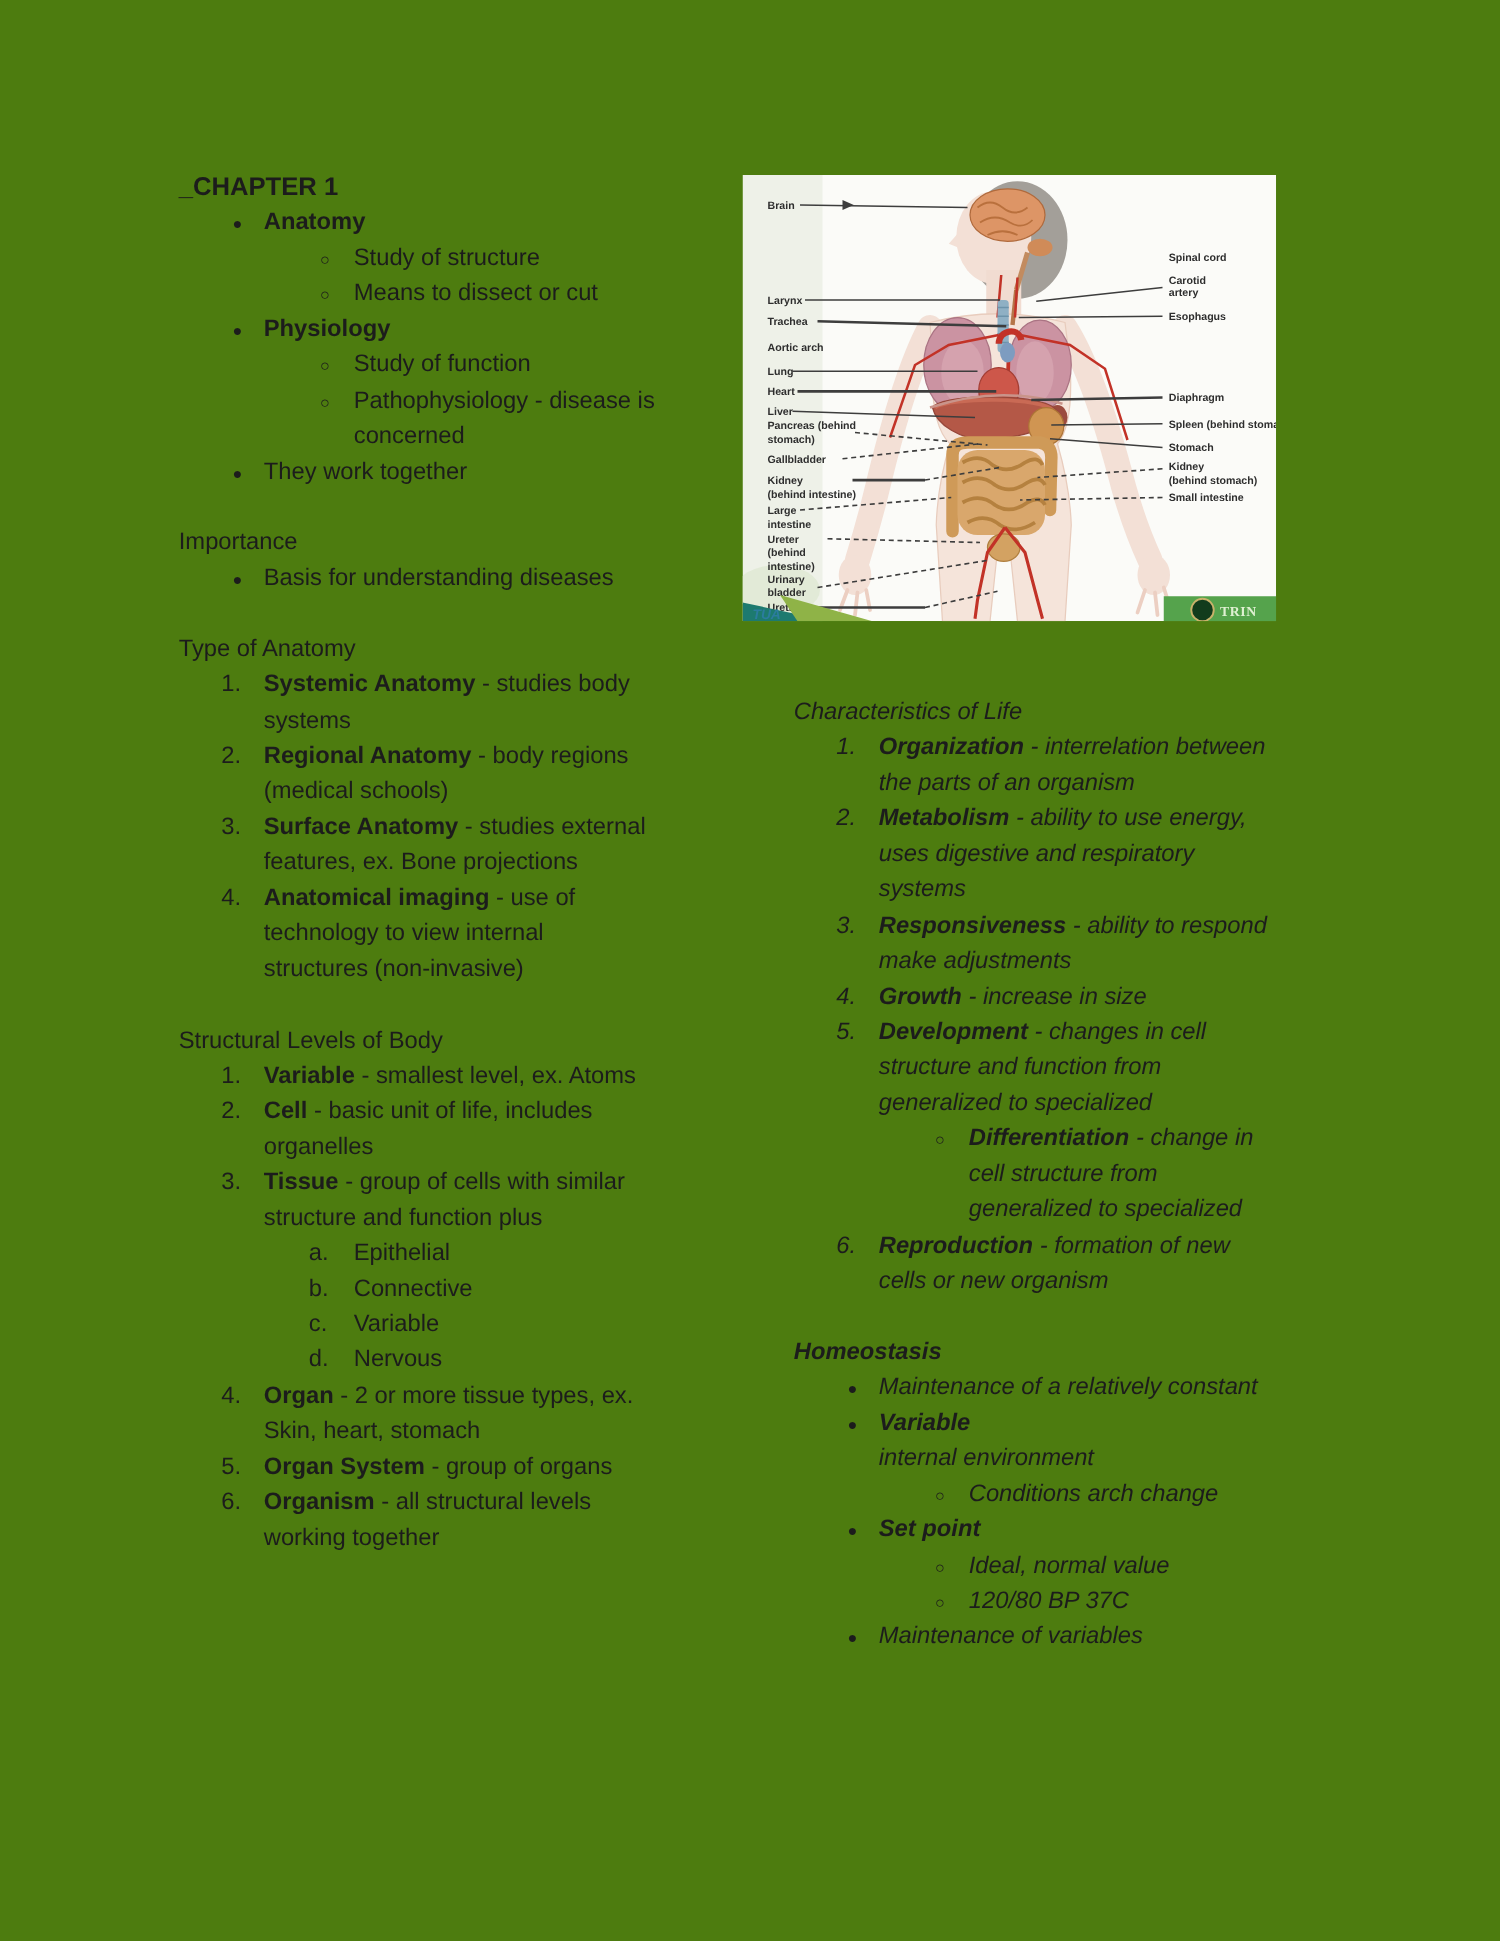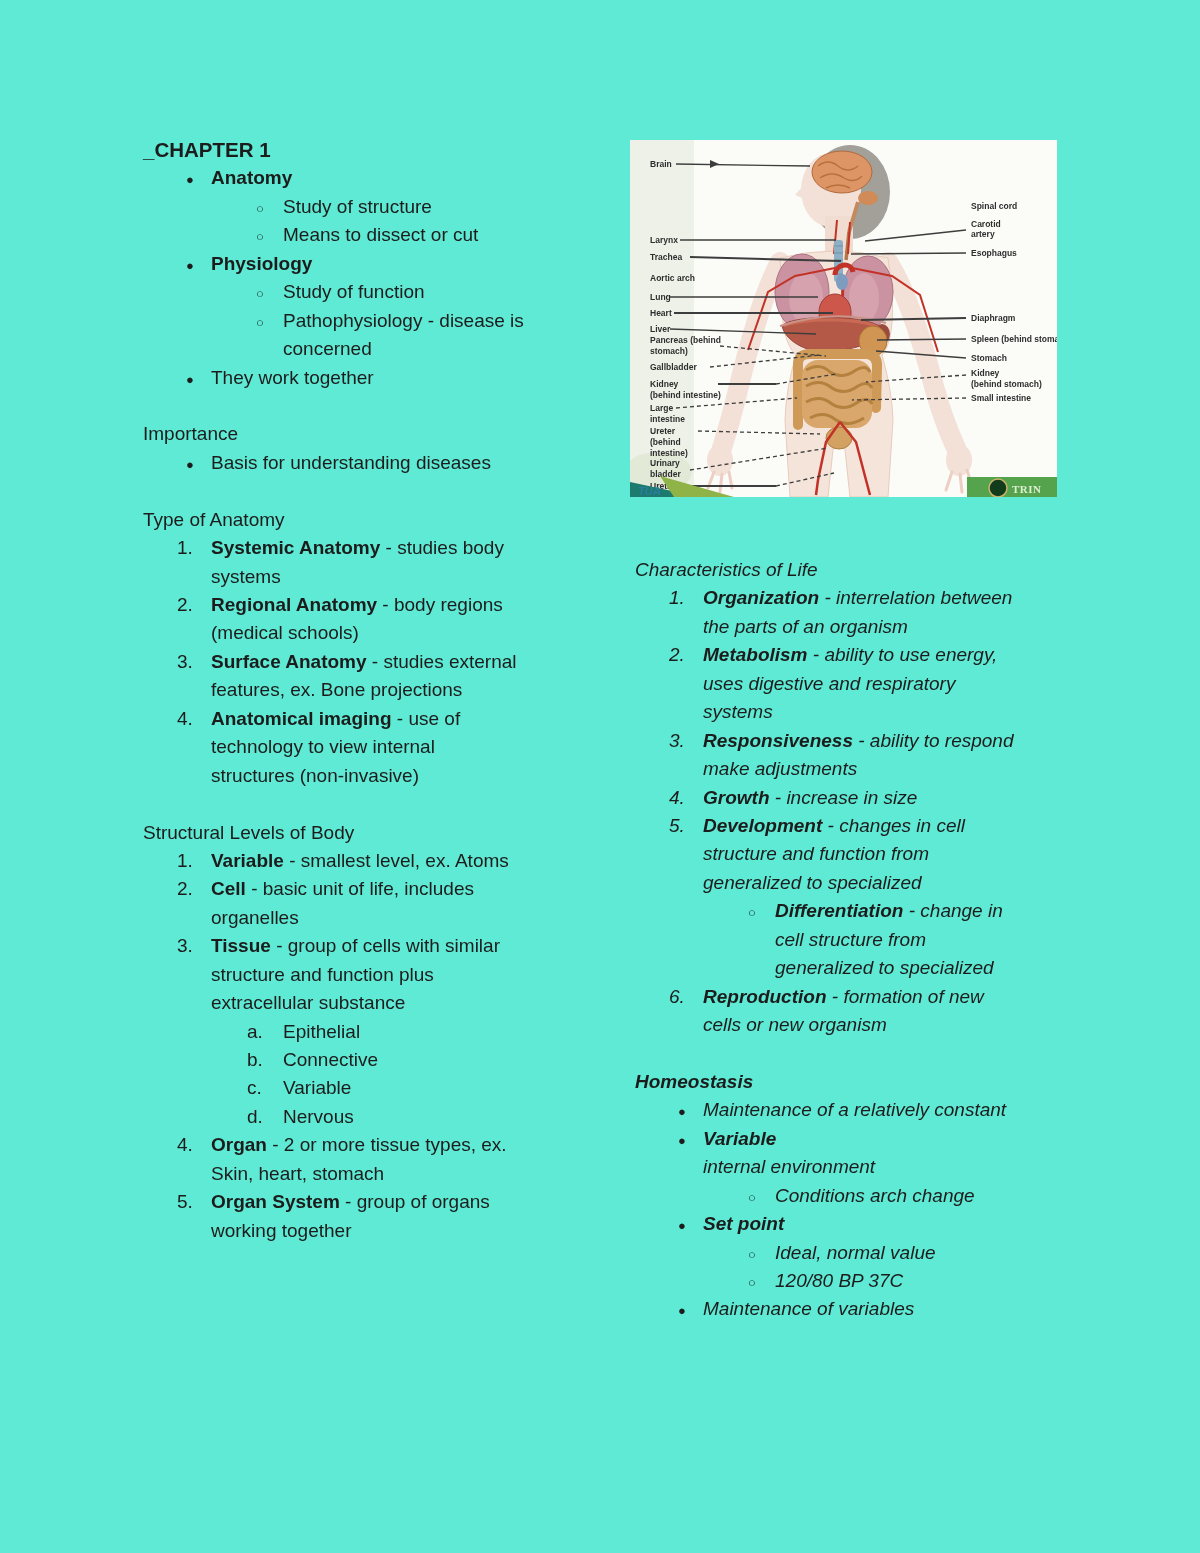--- a/index.html
+++ b/index.html
@@ -1,35 +1,35 @@
 <!DOCTYPE html>
 <html><head>
 <meta charset="utf-8">
 <style>
   * { box-sizing: border-box; }
   html,body { margin:0; padding:0; background:#ffffff; }
   .page {
-    position: relative; width: 1200px; height: 1553px; background:#5eead4;
+    position: relative; width: 1200px; height: 1553px; background:#4d7c0f;
     font-family: "Liberation Sans", "DejaVu Sans", sans-serif;
     color:#1c1c1c; overflow:hidden;
   }
   .col { position:absolute; }
   .col-left  { left:143px; top:136px; width:520px; }
   .col-right { left:635px; top:556px; width:520px;font-style:italic; }
   .h1 { font-size:20.5px; font-weight:700; height:28.45px; line-height:28.45px; white-space:pre; }
   .row { height:28.45px; line-height:28.45px; white-space:pre; font-size:19px; }
   .row .mk { display:inline-block; vertical-align:baseline; }
   .row.ind1 .mk { margin-left:34px;  width:34px; }
   .row.ind2 .mk { margin-left:104px; width:36px; }
   .row .mk.glyph { font-size:13px; padding-left:9px; }
   .row .bd { font-weight:700; white-space:pre; }
   .row .tx { white-space:pre; }
   .col-right .row:nth-child(17) .mk { font-weight:700; }
   .figure {
-    position:absolute; left:630px; top:140px; width:427px; height:357px;
+    position:absolute; left:594px; top:140px; width:427px; height:357px;
     overflow:hidden;
   }
   .figure svg { display:block; }
 </style>
 </head>
 <body>
 
 <div class="page">
 
   <div class="col col-left">
@@ -56,28 +56,28 @@
       <div class="row ind1"><span class="mk">4.</span><span class="bd">Anatomical imaging</span><span class="tx"> - use of</span></div>
       <div class="row ind1"><span class="mk"></span><span class="bd"></span><span class="tx">technology to view internal</span></div>
       <div class="row ind1"><span class="mk"></span><span class="bd"></span><span class="tx">structures (non-invasive)</span></div>
       <div class="row ind9"><span class="bd"></span><span class="tx"></span></div>
       <div class="row ind0"><span class="bd"></span><span class="tx">Structural Levels of Body</span></div>
       <div class="row ind1"><span class="mk">1.</span><span class="bd">Variable</span><span class="tx"> - smallest level, ex. Atoms</span></div>
       <div class="row ind1"><span class="mk">2.</span><span class="bd">Cell</span><span class="tx"> - basic unit of life, includes</span></div>
       <div class="row ind1"><span class="mk"></span><span class="bd"></span><span class="tx">organelles</span></div>
       <div class="row ind1"><span class="mk">3.</span><span class="bd">Tissue</span><span class="tx"> - group of cells with similar</span></div>
       <div class="row ind1"><span class="mk"></span><span class="bd"></span><span class="tx">structure and function plus</span></div>
-      <div class="row ind1"><span class="mk"></span><span class="bd"></span><span class="tx">extracellular substance</span></div>
       <div class="row ind2"><span class="mk">a.</span><span class="bd"></span><span class="tx">Epithelial</span></div>
       <div class="row ind2"><span class="mk">b.</span><span class="bd"></span><span class="tx">Connective</span></div>
       <div class="row ind2"><span class="mk">c.</span><span class="bd"></span><span class="tx">Variable</span></div>
       <div class="row ind2"><span class="mk">d.</span><span class="bd"></span><span class="tx">Nervous</span></div>
       <div class="row ind1"><span class="mk">4.</span><span class="bd">Organ</span><span class="tx"> - 2 or more tissue types, ex.</span></div>
       <div class="row ind1"><span class="mk"></span><span class="bd"></span><span class="tx">Skin, heart, stomach</span></div>
       <div class="row ind1"><span class="mk">5.</span><span class="bd">Organ System</span><span class="tx"> - group of organs</span></div>
+      <div class="row ind1"><span class="mk">6.</span><span class="bd">Organism</span><span class="tx"> - all structural levels</span></div>
       <div class="row ind1"><span class="mk"></span><span class="bd"></span><span class="tx">working together</span></div>
     </div>
 
   <div class="col col-right">
       <div class="row ind0"><span class="bd"></span><span class="tx">Characteristics of Life</span></div>
       <div class="row ind1"><span class="mk">1.</span><span class="bd">Organization</span><span class="tx"> - interrelation between</span></div>
       <div class="row ind1"><span class="mk"></span><span class="bd"></span><span class="tx">the parts of an organism</span></div>
       <div class="row ind1"><span class="mk">2.</span><span class="bd">Metabolism</span><span class="tx"> - ability to use energy,</span></div>
       <div class="row ind1"><span class="mk"></span><span class="bd"></span><span class="tx">uses digestive and respiratory</span></div>
       <div class="row ind1"><span class="mk"></span><span class="bd"></span><span class="tx">systems</span></div>

